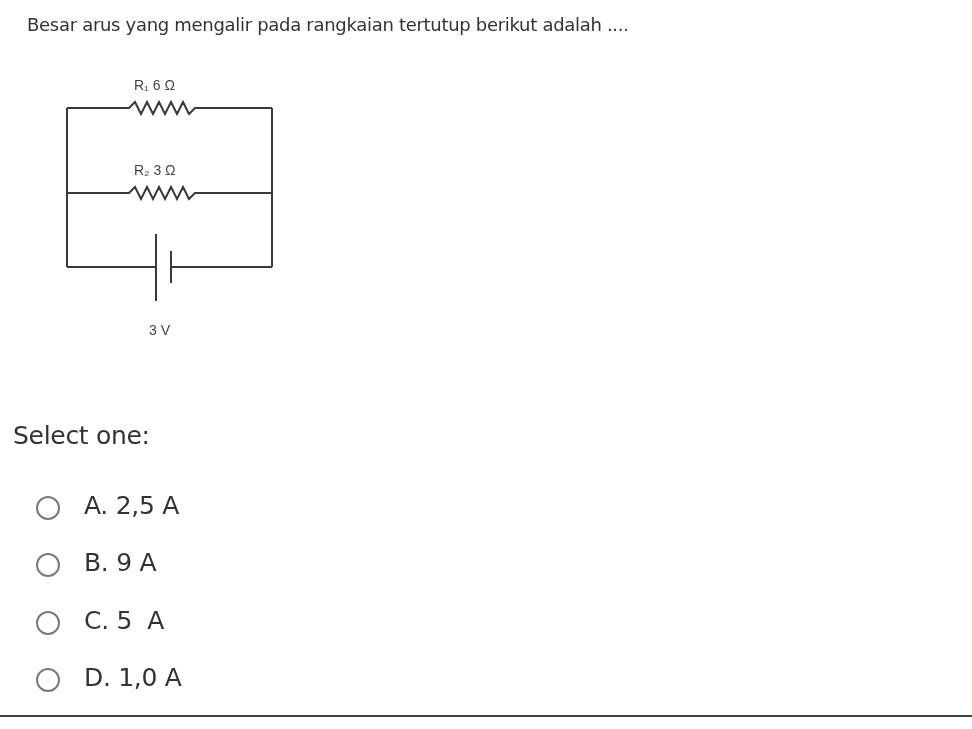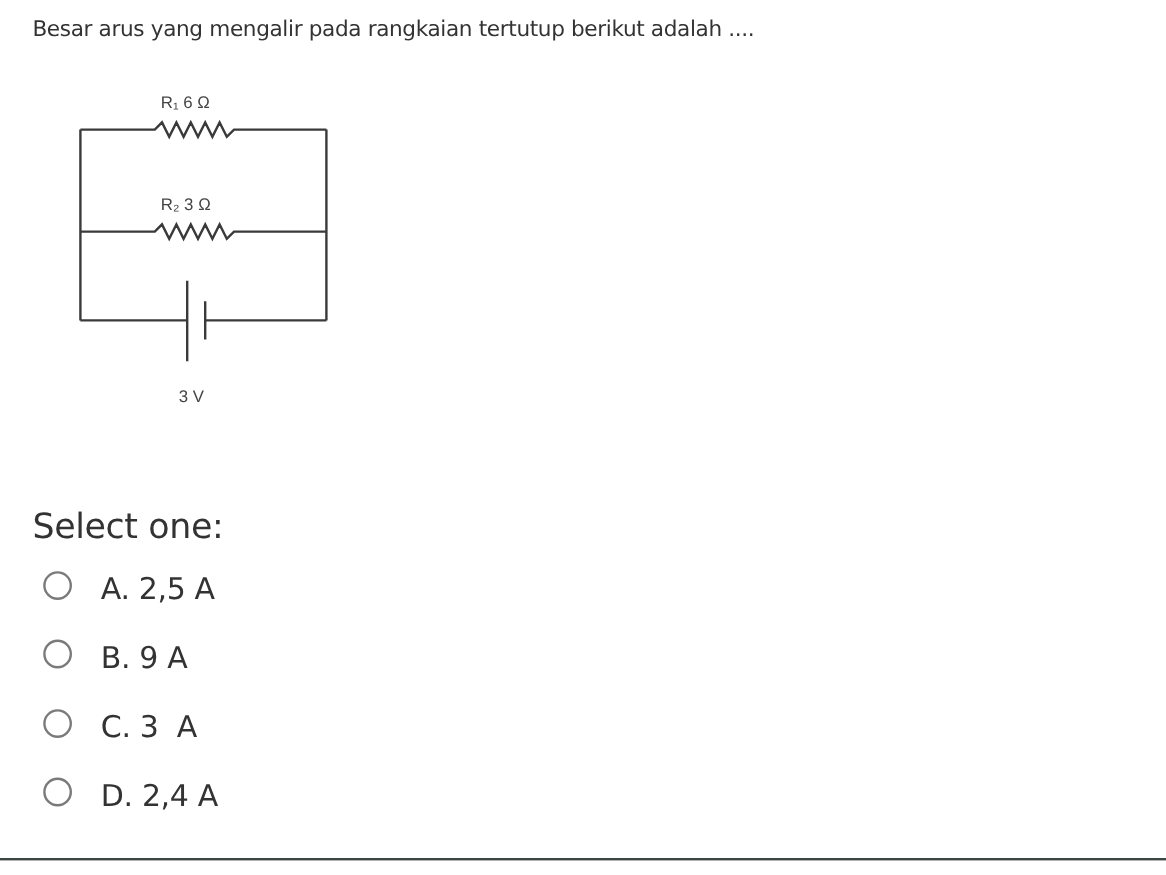--- a/index.html
+++ b/index.html
@@ -1,22 +1,22 @@
 <!DOCTYPE html>
 <html><head>
 <meta charset="utf-8">
 <style>
   html, body { margin:0; padding:0; background:#ffffff; }
   body { width:972px; height:729px; position:relative; overflow:hidden;
          font-family:"DejaVu Sans","Liberation Sans",sans-serif; color:#333333; }
   .question { position:absolute; left:27px; top:14px; font-size:18px; letter-spacing:-0.3px; white-space:nowrap; }
   .figure { position:absolute; left:50px; top:64px; width:240px; height:290px; }
-  .select-label { position:absolute; left:27px; top:421px; font-size:29px; letter-spacing:-0.3px; }
+  .select-label { position:absolute; left:13px; top:421px; font-size:25px; letter-spacing:-0.3px; }
   .options { position:absolute; left:36px; top:462px; }
-  .option { display:flex; align-items:center; height:57.5px; cursor:pointer; }
+  .option { display:flex; align-items:flex-end; height:57.5px; cursor:pointer; }
   .radio { width:24px; height:24px; border:2px solid #7a7a7a; border-radius:50%; box-sizing:border-box; background:#fff; margin-right:24px; margin-top:-6px; }
   .opt-label { font-size:25px; letter-spacing:-0.3px; white-space:pre; }
   .divider { position:absolute; left:0; top:715px; width:972px; height:2px; background:#3d4543; }
 </style>
 </head>
 <body>
 
 <div class="question">Besar arus yang mengalir pada rangkaian tertutup berikut adalah ....</div>
 
 <div class="figure">
@@ -47,21 +47,21 @@
   <div class="option">
     <span class="radio"></span>
     <span class="opt-label">A. 2,5 A</span>
   </div>
   <div class="option">
     <span class="radio"></span>
     <span class="opt-label">B. 9 A</span>
   </div>
   <div class="option">
     <span class="radio"></span>
-    <span class="opt-label">C. 3  A</span>
+    <span class="opt-label">C. 5  A</span>
   </div>
   <div class="option">
     <span class="radio"></span>
-    <span class="opt-label">D. 2,4 A</span>
+    <span class="opt-label">D. 1,0 A</span>
   </div>
 </div>
 
 <div class="divider"></div>
 
 </body></html>

